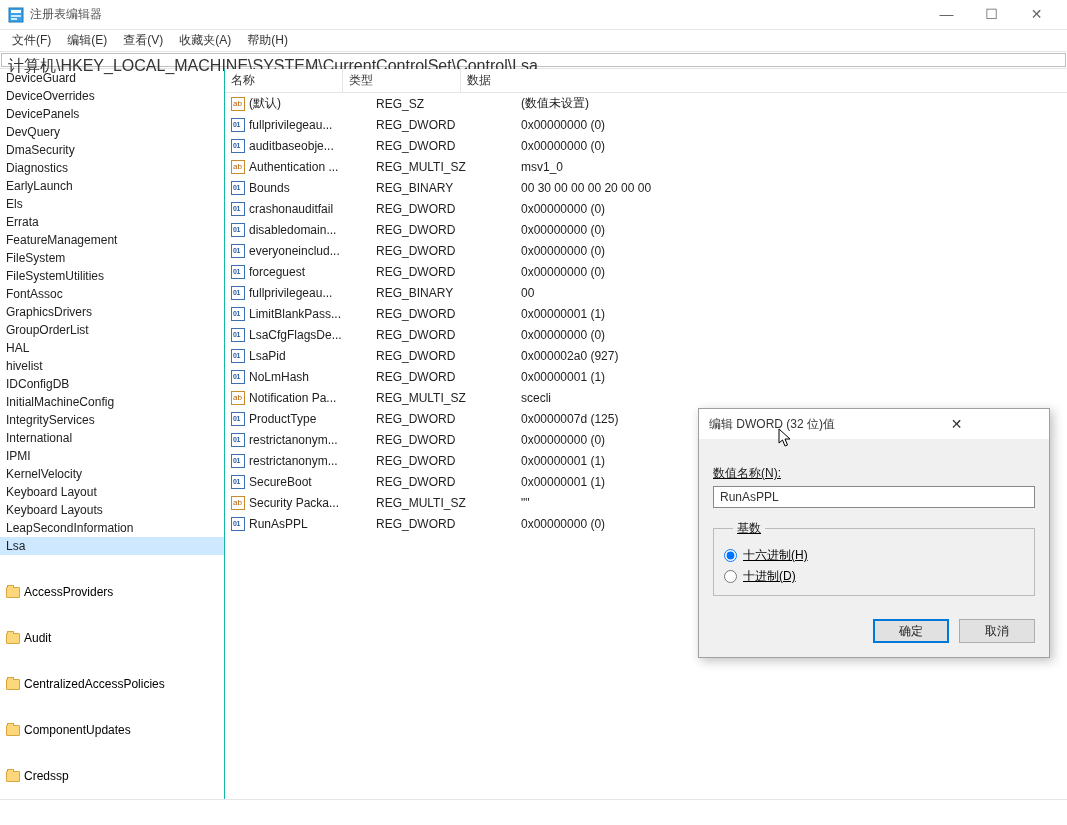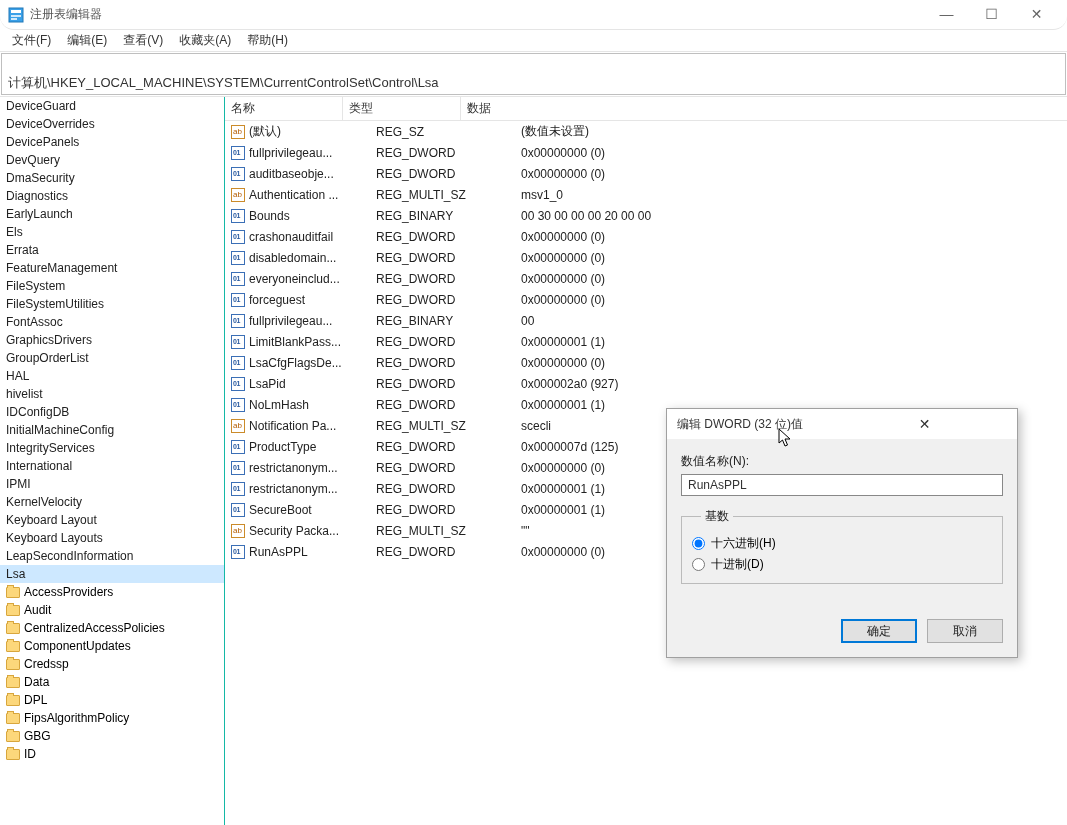--- a/index.html
+++ b/index.html
@@ -1,40 +1,40 @@
 <!DOCTYPE html>
 <html><head>
 <meta charset="utf-8">
 <style>
   * { box-sizing: border-box; margin: 0; padding: 0; font-family: "Microsoft YaHei", "Segoe UI", sans-serif; font-size: 12px; }
   body { width: 1067px; height: 825px; background: #fff; overflow: hidden; position: relative; }
 
   
-  .titlebar { height: 30px; display: flex; align-items: center; padding: 0 8px; border-bottom: 1px solid #e5e5e5; border-radius: 14px; }
+  .titlebar { height: 30px; display: flex; align-items: center; padding: 0 8px; border-bottom: 1px solid #e5e5e5; }
   .titlebar .app-icon { width: 16px; height: 16px; margin-right: 6px; display:inline-block; }
   .titlebar .title { flex: 1; color: #555; font-size: 12px; }
   .win-btn { width: 45px; height: 29px; text-align: center; color: #666; line-height: 29px; font-size: 14px; }
 
   
   .menubar { height: 22px; display: flex; align-items: center; padding: 0 4px; border-bottom: 1px solid #e5e5e5; }
   .menubar span { padding: 2px 8px; color:#333; }
 
   
-  .addrbar { height: 14px; border: 1px solid #bfbfbf; margin: 1px; padding: 20px 6px; font-size: 13px; color:#333; }
+  .addrbar { height: 14px; border: 1px solid #bfbfbf; margin: 1px; padding: 2px 6px; font-size: 16px; color:#333; }
 
   
   .main { display: flex; height: calc(825px - 30px - 22px - 24px - 18px); border-top: 1px solid #e5e5e5; }
   .tree-pane { width: 225px; overflow-y: scroll; border-right: 1px solid #14b8a6; }
   .tree-pane::-webkit-scrollbar, .scrollx::-webkit-scrollbar { width:17px; height:17px; }
   .tree-pane::-webkit-scrollbar-thumb, .scrollx::-webkit-scrollbar-thumb { background:#c2c2c2; }
   .tree-pane::-webkit-scrollbar-track, .scrollx::-webkit-scrollbar-track { background:#f0f0f0; }
 
   .tree-item { padding: 2px 6px; color:#222; white-space: nowrap; }
   .tree-item.selected { background:#cde8ff; }
-  .tree-sub { display:flex; align-items:center; gap:4px; padding:2px 6px 2px 6px; }
+  .tree-sub { display:flex; align-items:center; gap:4px; padding:2px 6px 2px 6px;margin-top:28px; }
   .folder-icon { width:14px; height:11px; background:#fcd77b; border:1px solid #d8a63d; display:inline-block; border-radius:1px; position:relative; }
   .folder-icon:before { content:""; position:absolute; top:-3px; left:0; width:5px; height:2px; background:#fcd77b; border:1px solid #d8a63d; border-bottom:none; }
 
   .list-pane { flex:1; position:relative; }
   .list-header { display:flex; border-bottom:1px solid #e5e5e5; background:#fff; height:24px; align-items:center; }
   .col { padding:3px 6px; color:#333; }
   .col.name  { width:118px; border-right:1px solid #e5e5e5; }
   .col.type  { width:118px; border-right:1px solid #e5e5e5; }
   .col.dat  { flex:1; }
 
@@ -50,25 +50,25 @@
   .ic-str:after { content:"ab"; font-size:8px; line-height:12px; color:#b35c00; position:absolute; left:1px; top:0; }
   .ic-bin { background:#fff; border:1px solid #3b6fb6; position:relative; }
   .ic-bin:after { content:"01"; font-size:7px; line-height:12px; color:#2a5aa0; position:absolute; left:1px; top:0; letter-spacing:-0.5px; font-weight:bold; }
 
   .statusbar { height:18px; border-top:1px solid #e5e5e5; }
 
   .scrollx { height:17px; overflow-x:scroll; }
   .scrollx > div { width:400px; height:1px; }
 
   
-  .dialog { position:absolute; left:666px; top:408px; width:352px; height:250px; background:#f0f0f0; border:1px solid #a0a0a0; box-shadow:3px 3px 10px rgba(0,0,0,0.25); }
+  .dialog { position:absolute; left:698px; top:408px; width:352px; height:250px; background:#f0f0f0; border:1px solid #a0a0a0; box-shadow:3px 3px 10px rgba(0,0,0,0.25); }
   .dlg-title { height:30px; display:flex; align-items:center; padding:0 10px; background:#fff; color:#333; }
   .dlg-title span { flex:1; }
   .dlg-close { width:24px; text-align:center; font-size:14px; color:#333; }
-  .dlg-body { padding:10px 14px; }
+  .dlg-body { padding:22px 14px;text-decoration:underline; }
   .dlg-label { color:#222; margin-top:4px; margin-bottom:4px; }
   .dlg-input-ro { width:100%; padding:3px 6px; border:1px solid #888; background:#fff; color:#333; }
   .dlg-row { display:flex; gap:24px; margin-top:12px; }
   .dlg-col { }
   .dlg-edit { width:160px; padding:3px 6px; border:1px solid #0078d7; background:#fff; color:#333; }
   fieldset { border:1px solid #bbb; padding:6px 10px 10px; }
   legend { padding:0 4px; color:#222;margin-left:9px; }
   .radio-row { display:flex; align-items:center; gap:6px; margin-top:4px; }
   .radio-row input { margin:0; }
   .dlg-buttons { position:absolute; right:14px; bottom:14px; display:flex; gap:10px; }

